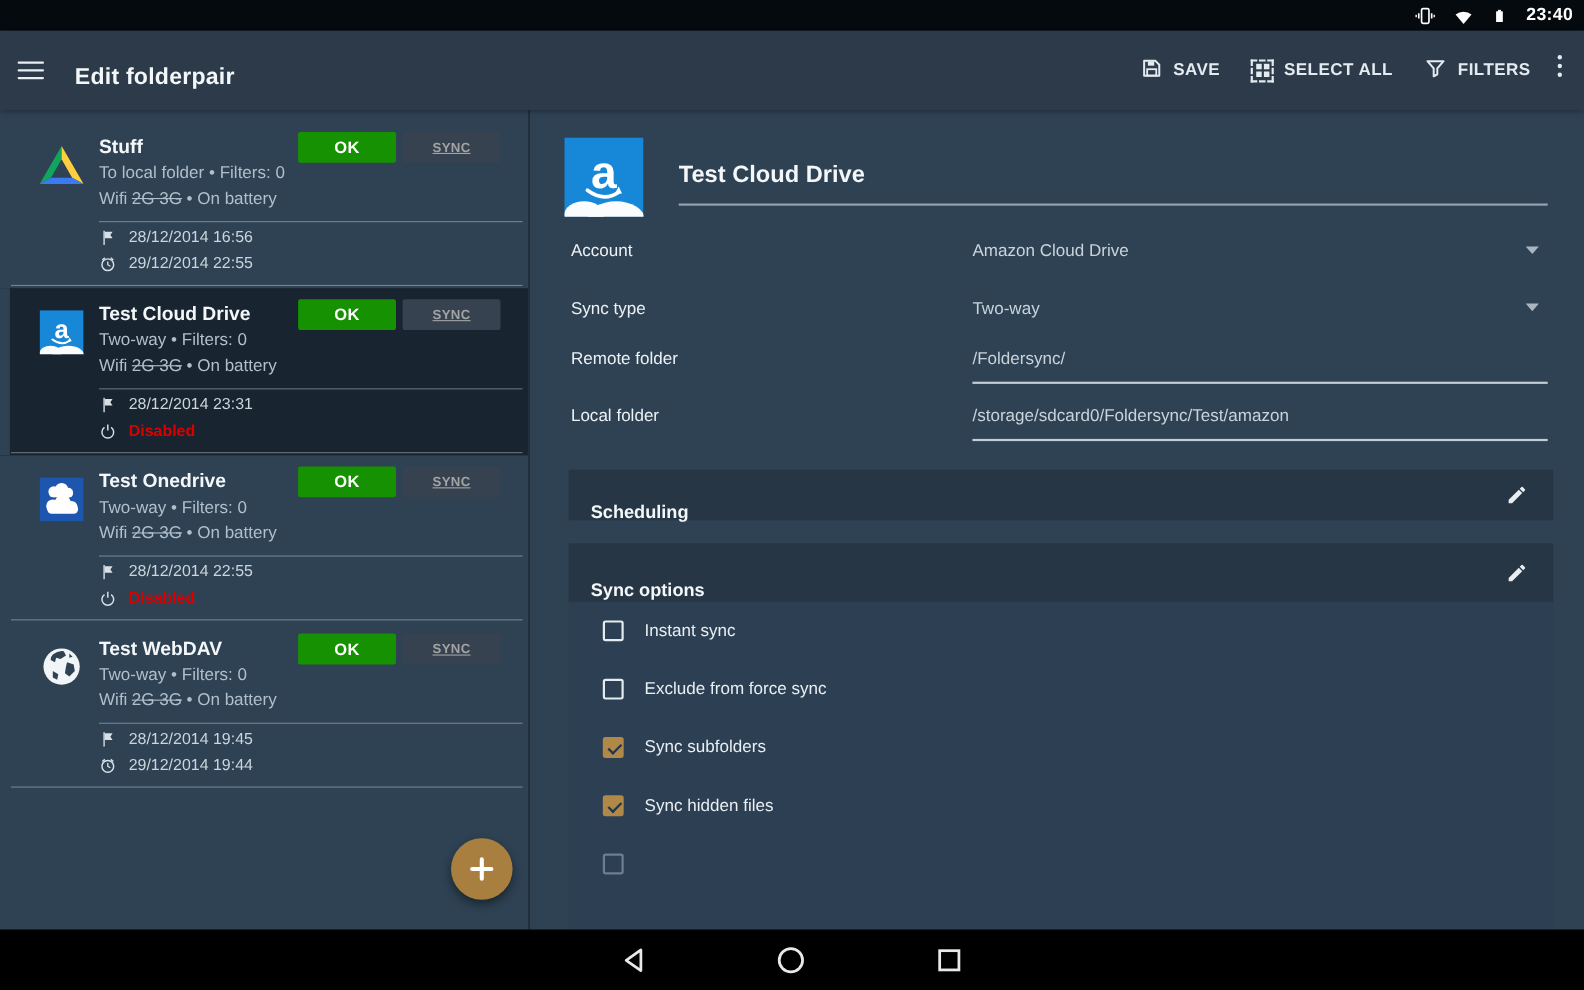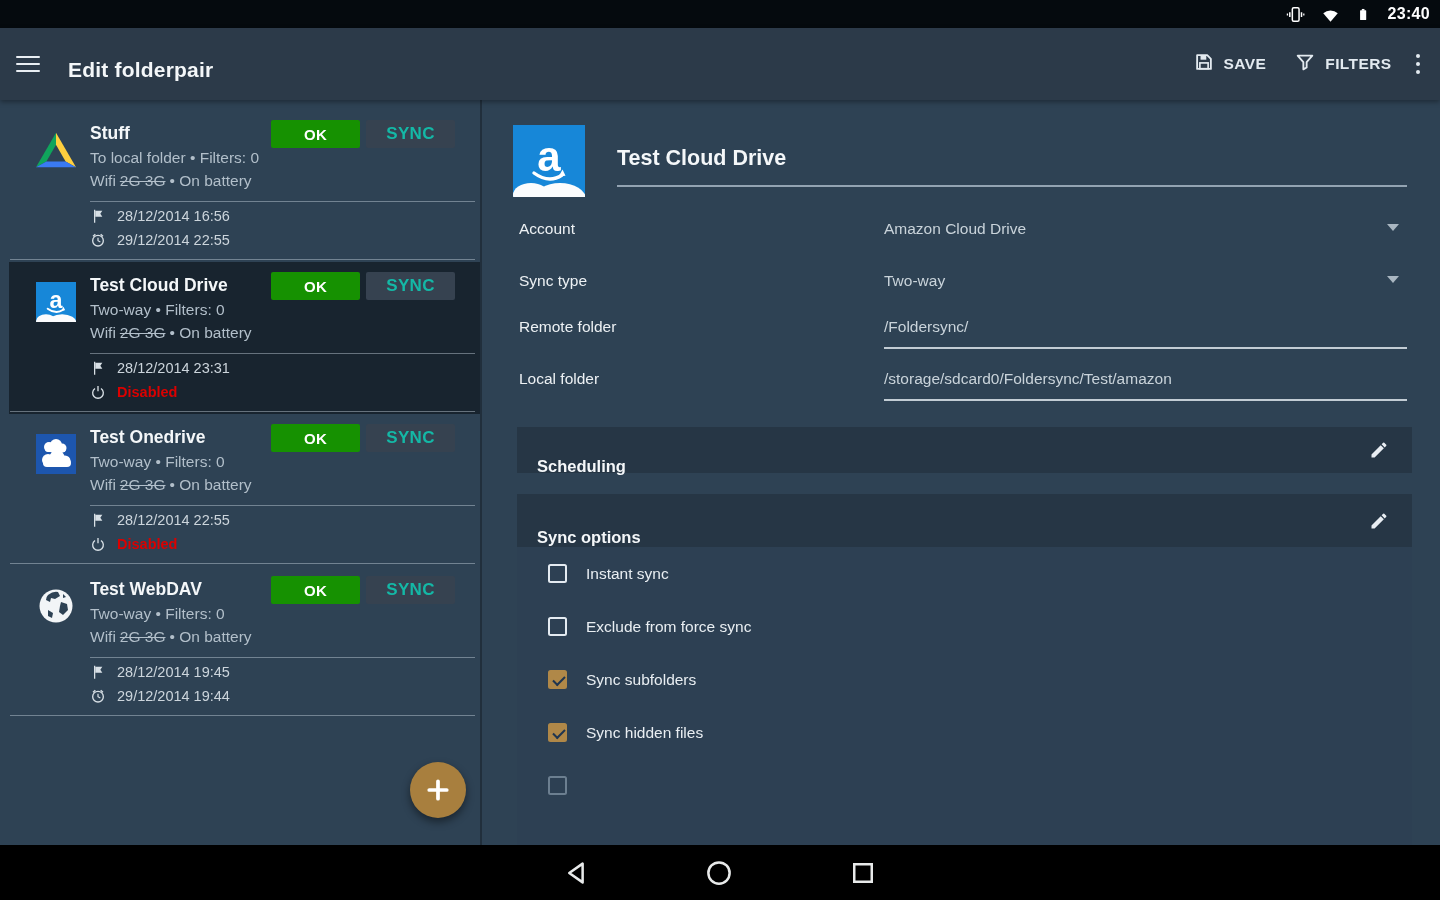--- a/index.html
+++ b/index.html
@@ -13,21 +13,21 @@
   .status-bar svg { display:block; }
   .sb-time { color:#fff; font-size:16px; font-weight:700; letter-spacing:.3px; margin-left:2px; }
 
   
   .app-bar { position:absolute; top:28px; left:0; right:0; height:72px; background:#2c3a49;
     display:flex; align-items:center; padding:0 12px 0 16px; box-shadow:0 2px 5px rgba(0,0,0,.35); z-index:5; }
   .hamburger { width:32px; height:32px; background:none; border:none; cursor:pointer;
     display:flex; flex-direction:column; justify-content:center; gap:4.5px; }
   .hamburger i { display:block; width:24px; height:2.6px; background:#e9eef3; border-radius:1px; }
   .app-title { color:#f4f7f9; font-size:21px; font-weight:700; margin-left:20px; letter-spacing:.2px;margin-top:12px; }
-  .ab-actions { margin-left:auto; display:flex; align-items:center; }
+  .ab-actions { margin-left:auto; display:flex; align-items:flex-start; }
   .ab-btn { display:flex; align-items:center; gap:9px; background:none; border:none; color:#e3eaf0;
     font-family:inherit; font-size:15.5px; font-weight:700; letter-spacing:.4px; padding:0 14px; height:48px; cursor:pointer; }
   .sel-all-icon { width:21px; height:21px; border:2px dashed #e3eaf0; display:grid;
     grid-template-columns:1fr 1fr; gap:2px; padding:2.5px; }
   .sel-all-icon i { background:#e3eaf0; }
   .dots { display:flex; flex-direction:column; gap:3.5px; padding:0 8px; margin-left:2px; background:none; border:none; height:40px; justify-content:center; cursor:pointer; }
   .dots i { width:4.5px; height:4.5px; border-radius:50%; background:#e3eaf0; }
 
   
   .content { position:absolute; top:100px; left:0; right:0; bottom:55px; display:flex; }
@@ -41,22 +41,22 @@
   .picon { position:absolute; left:36px; top:20px; width:40px; height:40px; }
   .picon svg { width:40px; height:40px; display:block; }
   .info { margin-left:90px; padding-top:11px; padding-right:88px; }
   .iname { color:#f4f7f9; font-size:17.5px; font-weight:700; line-height:25px; }
   .isub { color:#b2bfca; font-size:15.5px; line-height:23px; }
   .wifi span { margin-right:4px; }
   .struck { text-decoration:line-through; }
   .btns { position:absolute; right:25px; top:10px; display:flex; gap:6px; }
   .btn-ok { width:89px; height:28px; background:#169101; color:#fff; border:none; border-radius:2px;
     font-family:inherit; font-size:15px; font-weight:700; letter-spacing:.3px; cursor:pointer; }
-  .btn-sync { width:89px; height:28px; background:#364250; color:#14b8a6; border:none; border-radius:2px;
-    font-family:inherit; font-size:17px; font-weight:700; letter-spacing:.3px; cursor:pointer; }
+  .btn-sync { width:89px; height:28px; background:#364250; color:#a3a3a3; border:none; border-radius:2px;
+    font-family:inherit; font-size:12px; font-weight:700; letter-spacing:.3px; cursor:pointer;text-decoration:underline; }
   .inner-div { position:absolute; left:90px; right:5px; top:91px; height:1px; background:rgba(197,211,221,.45); }
   .meta { position:absolute; left:90px; display:flex; align-items:center; gap:11px;
     color:#ccd5dc; font-size:14.5px; height:24px; }
   .meta.m1 { top:94px; }
   .meta.m2 { top:118px; }
   .meta svg { width:16px; height:16px; color:#d8e0e6; }
   .alert { color:#db0000; font-weight:700; }
   .item-div { position:absolute; left:10px; right:5px; bottom:2px; height:1px; background:rgba(197,211,221,.45); }
 
   .fab { position:absolute; left:410px; top:662px; width:56px; height:56px; border-radius:50%;
@@ -138,20 +138,29 @@
         <span>
           <svg width="22" height="22" viewBox="0 0 24 24">
               <path d="M4.5 4.5h11l4 4v11h-15z" fill="none" stroke="currentColor" stroke-width="2" stroke-linejoin="round"></path>
               <rect x="8.2" y="5.2" width="6.3" height="4.3" fill="currentColor"></rect>
               <rect x="7.5" y="13" width="9" height="6.3" fill="none" stroke="currentColor" stroke-width="1.8"></rect>
             </svg>
         </span>
         <span>SAVE</span>
       </button>
       <button class="ab-btn">
+        <span class="sel-all-icon">
+            <i></i>
+            <i></i>
+            <i></i>
+            <i></i>
+          </span>
+        <span>SELECT ALL</span>
+      </button>
+      <button class="ab-btn">
         <span>
           <svg width="22" height="22" viewBox="0 0 24 24">
               <path d="M4 5h16l-6.2 7.2v5.8l-3.6 2v-7.8z" fill="none" stroke="currentColor" stroke-width="2" stroke-linejoin="round"></path>
             </svg>
         </span>
         <span>FILTERS</span>
       </button>
       <button class="dots">
           <i></i>
           <i></i>

